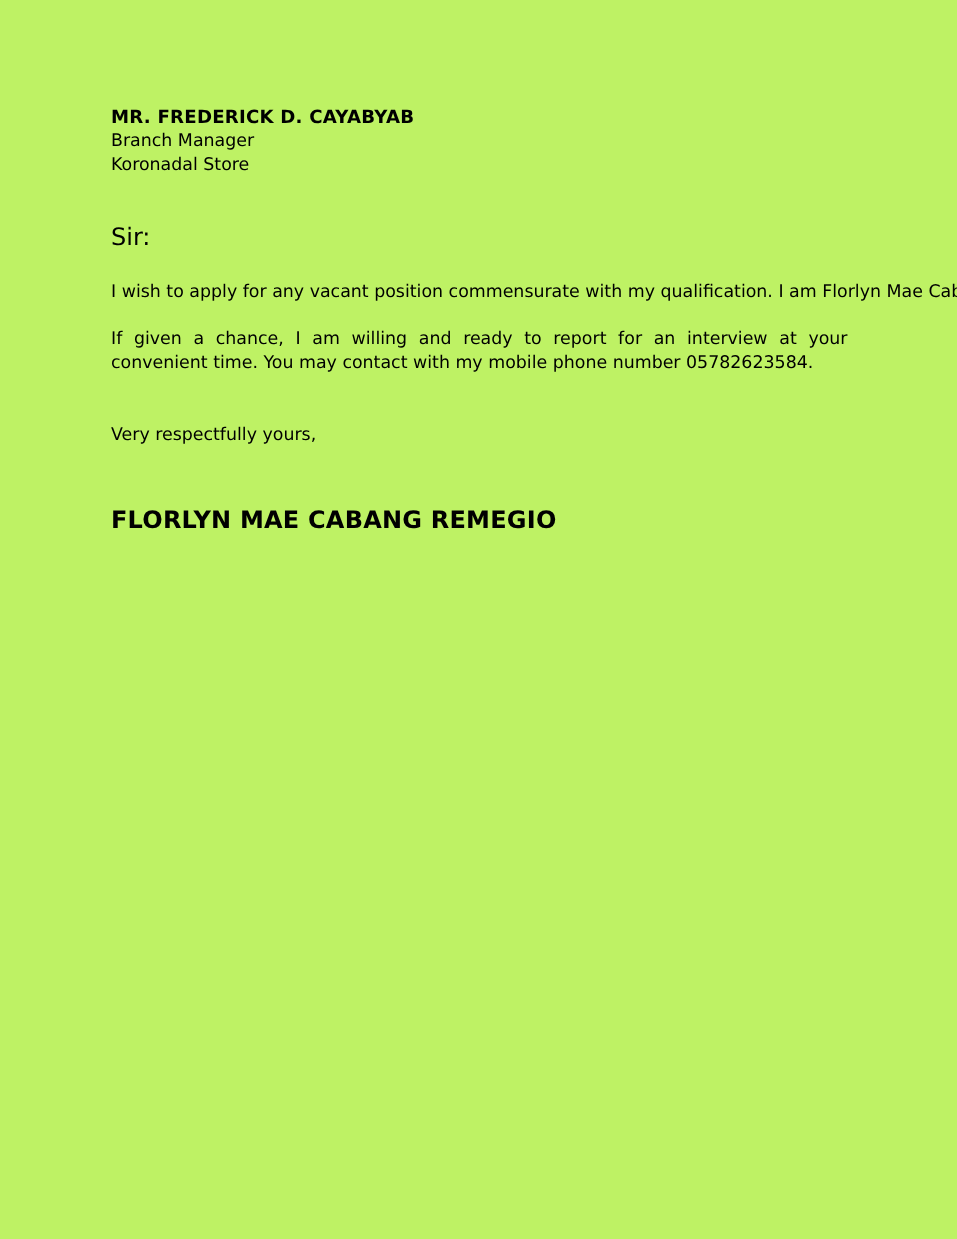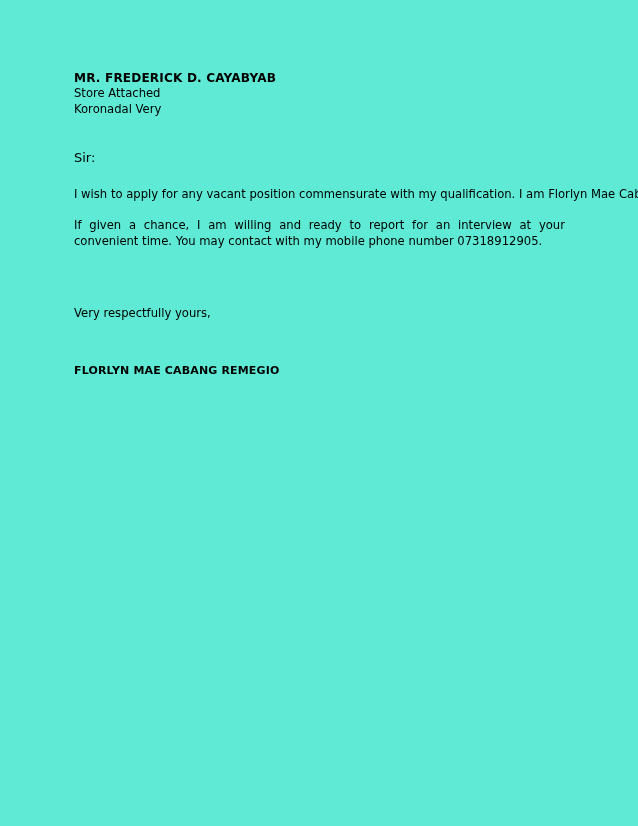--- a/index.html
+++ b/index.html
@@ -12,21 +12,21 @@
     width: 638px;
     height: 826px;
     font-family: "DejaVu Sans", "Liberation Sans", sans-serif;
     color: #000000;
     -webkit-font-smoothing: none;
   }
   .page {
     position: relative;
     width: 638px;
     height: 826px;
-    background: #5eead4;
+    background: #bef264;
     overflow: hidden;
   }
   .letter {
     position: absolute;
     left: 74px;
     top: 70px;
     width: 491px;
   }
   .addressee-block {
     line-height: 15.5px;
@@ -37,70 +37,70 @@
     font-size: 12.1px;
     letter-spacing: 0.15px;
     line-height: 16px;
   }
   .addressee-line {
     font-size: 11.6px;
     line-height: 15.5px;
   }
   .salutation {
     margin-top: 33px;
-    font-size: 13px;
+    font-size: 16px;
     line-height: 15.5px;
   }
   p.body-para {
     margin: 0;
     font-size: 11.6px;
     line-height: 15.8px;
     text-align: justify;
     text-justify: inter-word;
   }
   p.body-para.first {
     margin-top: 21px;
   }
   p.body-para.gap {
     margin-top: 16px;
   }
   .closing {
-    margin-top: 56px;
+    margin-top: 32px;
     font-size: 11.6px;
     line-height: 15.5px;
   }
   .signature {
     margin-top: 42px;
     font-weight: bold;
-    font-size: 11px;
+    font-size: 16px;
     letter-spacing: 0.15px;
     line-height: 16px;
   }
   .nowrap-space {
     white-space: pre;
   }
 </style>
 </head>
 <body>
 
 <div class="page">
   <div class="letter">
 
     <div class="addressee-block">
       <div class="addressee-name">MR. FREDERICK D. CAYABYAB</div>
-      <div class="addressee-line">Store Attached</div>
-      <div class="addressee-line">Koronadal Very</div>
+      <div class="addressee-line">Branch Manager</div>
+      <div class="addressee-line">Koronadal Store</div>
     </div>
 
     <div class="salutation">Sir:</div>
 
     <p class="body-para first nowrap-space">I wish to apply for any vacant position commensurate with my qualification. I am Florlyn Mae Cabang Remegio, a Bachelor of Science in Computer Science graduate at AMA Computer College Koronadal Branch.    I am very much willing to be assign anywhere at SOCSARGEN area.</p>
 
 
-    <p class="body-para gap">If given a chance, I am willing and ready to report for an interview at your convenient time. You may contact with my mobile phone number 07318912905.</p>
+    <p class="body-para gap">If given a chance, I am willing and ready to report for an interview at your convenient time. You may contact with my mobile phone number 05782623584.</p>
 
 
     <div class="closing">Very respectfully yours,</div>
 
     <div class="signature">FLORLYN MAE CABANG REMEGIO</div>
 
   </div>
 </div>
 
 </body></html>

